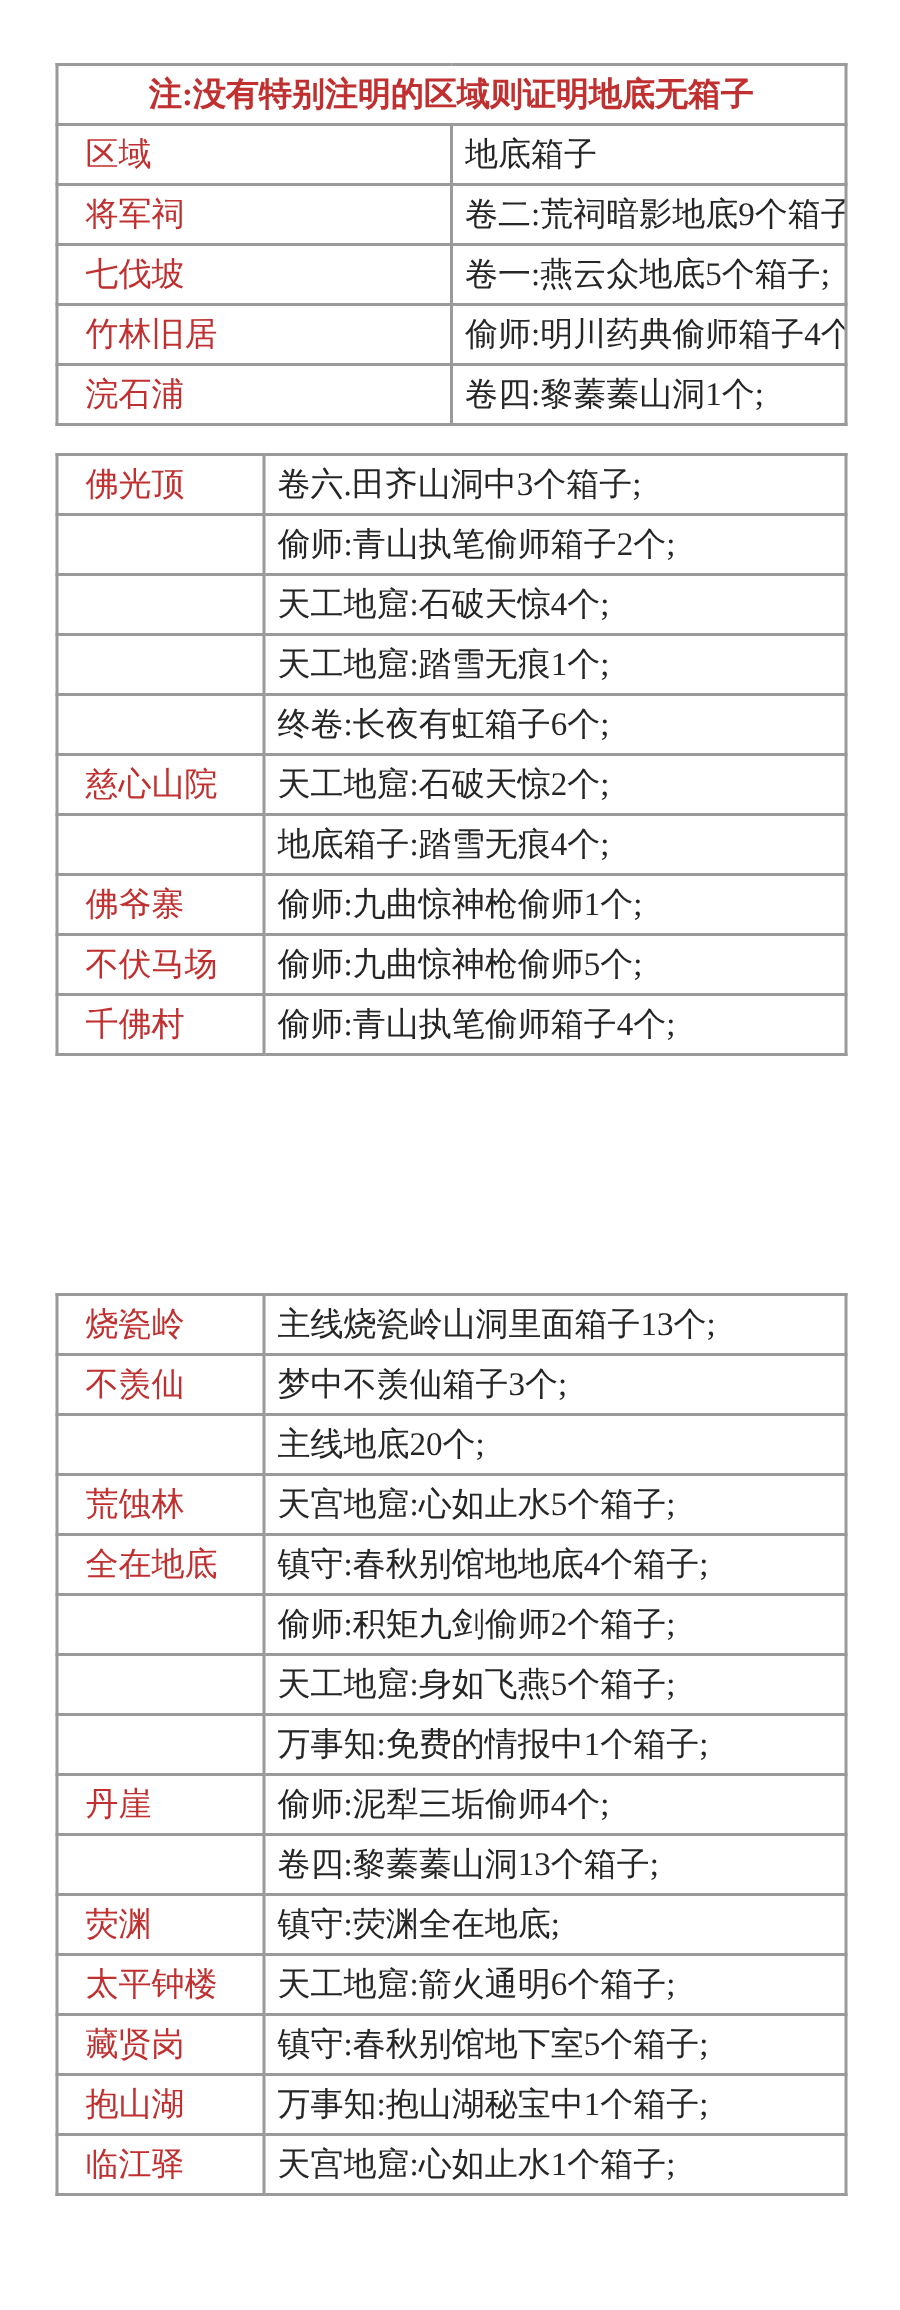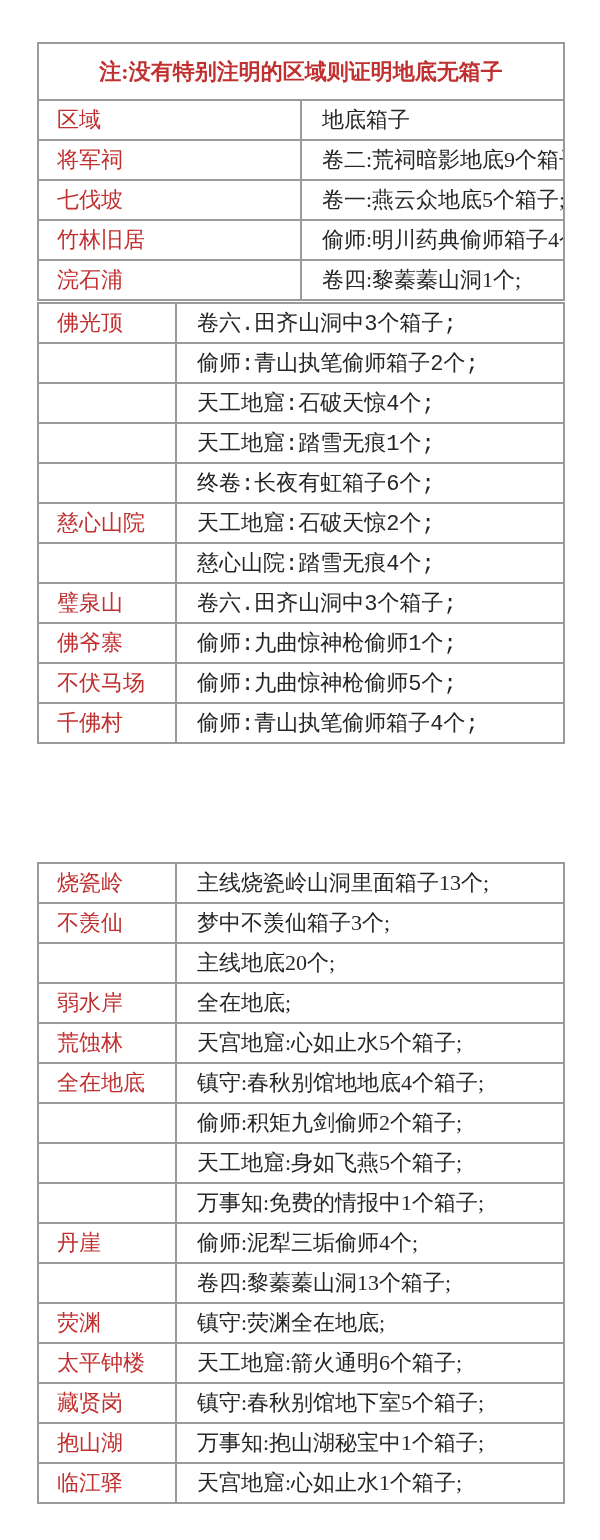--- a/index.html
+++ b/index.html
@@ -17,44 +17,44 @@
   }
   table.grid {
     position: absolute;
     left: 37px;
     width: 528px;
     border-collapse: collapse;
     table-layout: fixed;
     border: 2px solid var(--border-outer, #6f6f6f);
   }
   .t1 { top: 42px; }
-  .t2 { top: 302px; font-family: Liberation Mono, monospace; }
+  .t2 { top: 302px; }
   .t3 { top: 862px; border-radius: 31px; }
   td {
     border: 2px solid var(--border-inner, #9a9a9a);
     height: 40px;
     font-size: 22px;
     color: var(--text, #262626);
     padding: 0;
     box-sizing: border-box;
     vertical-align: middle;
     white-space: nowrap;
     overflow: hidden;
   }
   td.region {
     width: 138px;
     padding-left: 18px;
     color: var(--red, #c13030);
     margin-top: 20px;
   }
   td.detail {
-    padding-left: 20px;
+    padding-left: 8px;
   }
   tr.note-row td {
-    height: 57px;
+    height: 40px;
     text-align: center;
     color: var(--red, #c13030);
     font-weight: bold;
     padding-left: 0;
   }
 </style>
 </head>
 <body>
 
 <div class="page">
@@ -108,25 +108,21 @@
         <tr>
           <td class="region"></td>
           <td class="detail">终卷:长夜有虹箱子6个;</td>
         </tr>
         <tr>
           <td class="region">慈心山院</td>
           <td class="detail">天工地窟:石破天惊2个;</td>
         </tr>
         <tr>
           <td class="region"></td>
-          <td class="detail">慈心山院:踏雪无痕4个;</td>
-        </tr>
-        <tr>
-          <td class="region">璧泉山</td>
-          <td class="detail">卷六.田齐山洞中3个箱子;</td>
+          <td class="detail">地底箱子:踏雪无痕4个;</td>
         </tr>
         <tr>
           <td class="region">佛爷寨</td>
           <td class="detail">偷师:九曲惊神枪偷师1个;</td>
         </tr>
         <tr>
           <td class="region">不伏马场</td>
           <td class="detail">偷师:九曲惊神枪偷师5个;</td>
         </tr>
         <tr>
@@ -144,24 +140,20 @@
         </tr>
         <tr>
           <td class="region">不羡仙</td>
           <td class="detail">梦中不羡仙箱子3个;</td>
         </tr>
         <tr>
           <td class="region"></td>
           <td class="detail">主线地底20个;</td>
         </tr>
         <tr>
-          <td class="region">弱水岸</td>
-          <td class="detail">全在地底;</td>
-        </tr>
-        <tr>
           <td class="region">荒蚀林</td>
           <td class="detail">天宫地窟:心如止水5个箱子;</td>
         </tr>
         <tr>
           <td class="region">全在地底</td>
           <td class="detail">镇守:春秋别馆地地底4个箱子;</td>
         </tr>
         <tr>
           <td class="region"></td>
           <td class="detail">偷师:积矩九剑偷师2个箱子;</td>

